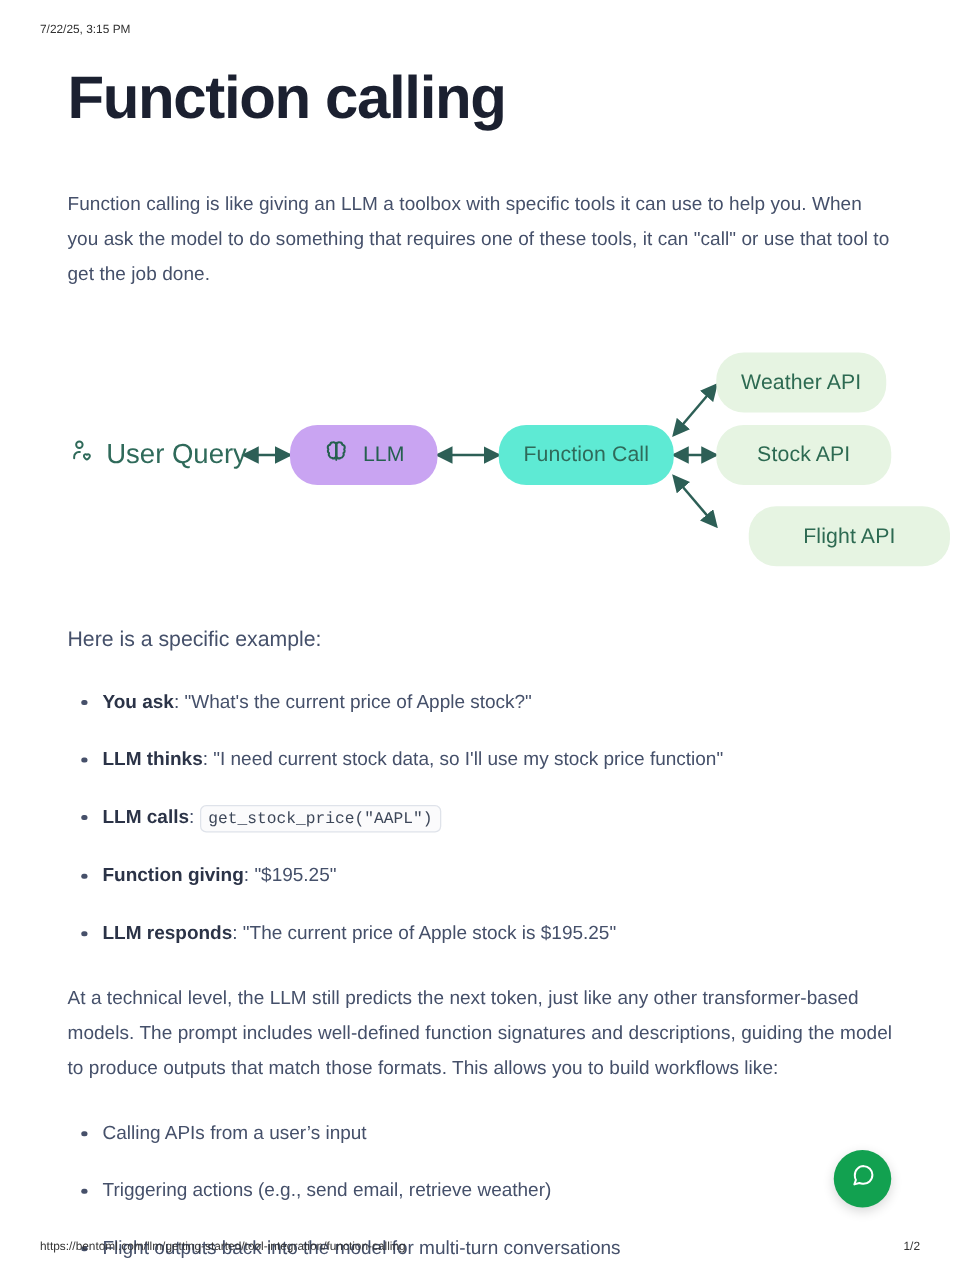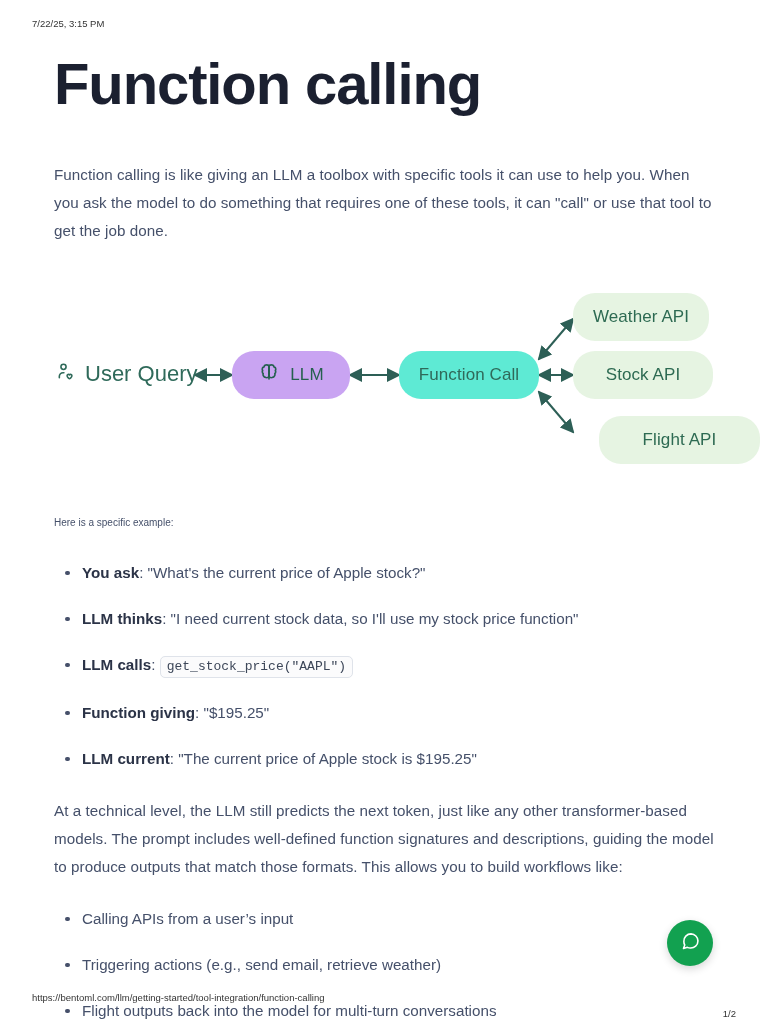--- a/index.html
+++ b/index.html
@@ -52,55 +52,55 @@
   }
   .print-footer .pf-left {
     position: absolute;
     left: 32px;
     top: 0;
     white-space: nowrap;
   }
   .print-footer .pf-right {
     position: absolute;
     right: 32px;
-    top: 16px;
+    top: 0;
     white-space: nowrap;
   }
 
   
   .content {
     position: absolute;
     left: 54px;
     top: 52px;
     width: 662px;
   }
 
   h1.page-title {
     margin: 0;
     padding: 0;
-    font-size: 58px;
+    font-size: 48px;
     line-height: 1.12;
     font-weight: 800;
     letter-spacing: -1.1px;
     color: #1b2030;
   }
 
   p.para {
     margin: 0;
     font-size: 15.2px;
     line-height: 28px;
     color: #45506a;
     letter-spacing: 0.05px;
   }
   p.intro { margin-top: 44px; width: 660px; }
   p.tech  { margin-top: 0; width: 662px; }
 
   p.lead {
     margin: 0;
-    font-size: 10px;
+    font-size: 17px;
     line-height: 28px;
     color: #45506a;
   }
 
   ul.bullets {
     margin: 0;
     padding: 0 0 0 28px;
     list-style: none;
   }
   ul.bullets li {
@@ -282,21 +282,21 @@
     <li>
       <span class="b-strong">LLM thinks</span><span>: </span><span>"I need current stock data, so I'll use my stock price function"</span>
     </li>
     <li>
       <span class="b-strong">LLM calls</span><span>: </span><code class="inline-code">get_stock_price("AAPL")</code>
     </li>
     <li>
       <span class="b-strong">Function giving</span><span>: </span><span>"$195.25"</span>
     </li>
     <li>
-      <span class="b-strong">LLM current</span><span>: </span><span>"The current price of Apple stock is $195.25"</span>
+      <span class="b-strong">LLM responds</span><span>: </span><span>"The current price of Apple stock is $195.25"</span>
     </li>
   </ul>
 
   <p class="para tech" style="margin-top:26px;">At a technical level, the LLM still predicts the next token, just like any other transformer-based models. The prompt includes well-defined function signatures and descriptions, guiding the model to produce outputs that match those formats. This allows you to build workflows like:</p>
 
   <ul class="bullets" style="margin-top:26px;">
     <li>Calling APIs from a user’s input</li>
     <li>Triggering actions (e.g., send email, retrieve weather)</li>
     <li>Flight outputs back into the model for multi-turn conversations</li>
   </ul>

